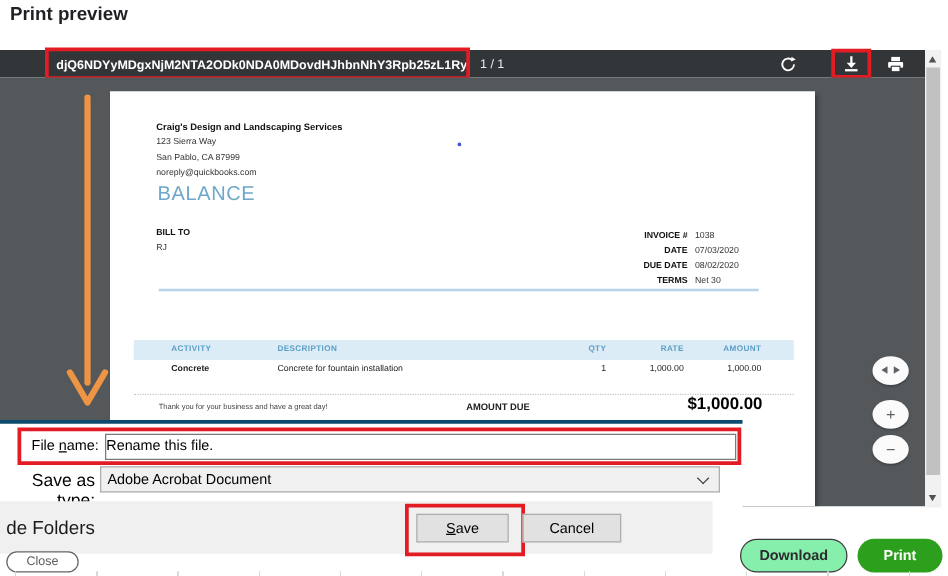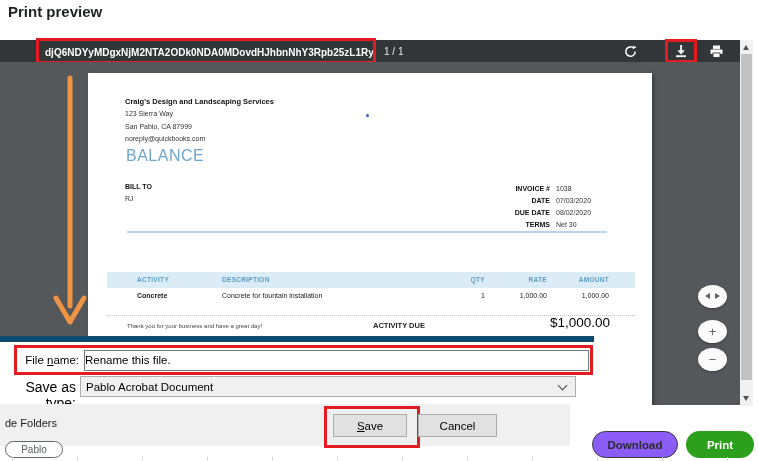--- a/index.html
+++ b/index.html
@@ -63,49 +63,49 @@
   .inv-trow{position:absolute;left:19px;top:219px;width:528px;height:12px;}
   .inv-trow span{position:absolute;top:0;font-size:7px;color:#222;}
   .col-activity{left:30px;}
   .col-desc{left:115px;}
   .col-qty{right:150px;width:40px;text-align:right;}
   .col-rate{right:88px;width:60px;text-align:right;}
   .col-amount{right:26px;width:70px;text-align:right;}
   .inv-dots{position:absolute;left:19px;top:242px;width:528px;border-top:1px dotted #c4c4c4;}
   .inv-thanks{position:absolute;left:39px;top:250px;font-size:6px;color:#444;}
   .inv-baldue{position:absolute;left:285px;top:248px;font-size:7.5px;font-weight:600;color:#222;}
-  .inv-balval{position:absolute;left:382px;top:242px;width:140px;text-align:right;font-size:13.5px;font-weight:normal;color:#000;}
-
-  
-  .save-dialog{position:absolute;left:0;top:336px;width:594px;height:104px;background:#fff;border-top:6px solid #0c4a6e;box-sizing:border-box;text-decoration:underline;}
+  .inv-balval{position:absolute;left:382px;top:242px;width:140px;text-align:right;font-size:13.5px;font-weight:bold;color:#000;}
+
+  
+  .save-dialog{position:absolute;left:0;top:336px;width:594px;height:104px;background:#fff;border-top:3px solid #0c4a6e;box-sizing:border-box;text-decoration:underline;}
   .fn-redbox{position:absolute;left:14px;top:3px;width:573px;height:24px;border:3px solid #e31b23;
              display:flex;align-items:center;background:#fff;}
   .fn-label{width:62px;text-align:right;font-size:11.5px;color:#000;padding-right:5px;flex-shrink:0;}
   .fn-input{flex:1;height:19px;border:1px solid #7a7a7a;font-family:"Liberation Sans",sans-serif;
             font-size:11.5px;padding:0 0;color:#000;outline:none;margin-right:1px;}
   .type-row{position:absolute;left:0;top:33px;width:594px;height:24px;}
   .type-label{position:absolute;left:0;top:4px;width:76px;text-align:right;font-size:14px;color:#000;}
   .type-combo{position:absolute;left:80px;top:1px;width:496px;height:21px;background:#f0f0f0;
               border:1px solid #adadad;font-size:11.5px;line-height:21px;padding-left:5px;box-sizing:border-box;color:#000;cursor:pointer;}
   .combo-chevron{position:absolute;right:9px;top:5px;width:6px;height:6px;border-right:1.4px solid #444;
                  border-bottom:1.4px solid #444;transform:rotate(45deg);}
   .dlg-footer{position:absolute;left:0;top:62px;width:570px;height:42px;background:#f0f0f0;}
-  .hide-folders{position:absolute;left:5px;top:13px;font-size:11px;color:#1a1a1a;}
+  .hide-folders{position:absolute;left:5px;top:13px;font-size:15px;color:#1a1a1a;}
   .save-redbox{position:absolute;left:324px;top:2px;width:90px;height:36px;border:3px solid #e31b23;}
   .win-btn{position:absolute;top:10px;height:23px;background:#e1e1e1;border:1px solid #adadad;
            font-family:"Liberation Sans",sans-serif;font-size:11.5px;color:#000;text-align:center;cursor:pointer;}
   .save-btn{left:333px;width:74px;}
   .cancel-btn{left:418px;width:79px;}
 
   
   .close-btn{position:absolute;left:5px;top:441px;width:58px;height:17px;border:1.5px solid #63666b;
              border-radius:10px;background:#fff;color:#5a5d62;font-size:10px;font-family:"Liberation Sans",sans-serif;
              line-height:14px;text-align:center;cursor:pointer;padding:0;}
   .download-btn{position:absolute;left:592px;top:431px;width:86px;height:27px;border:1.5px solid #393a3d;
-                border-radius:14px;background:#8b5cf6;color:#2b2c2e;font-size:11.5px;font-weight:600;
+                border-radius:14px;background:#86efac;color:#2b2c2e;font-size:11.5px;font-weight:600;
                 font-family:"Liberation Sans",sans-serif;cursor:pointer;}
   .print-btn{position:absolute;left:686px;top:431px;width:68px;height:27px;border:none;border-radius:14px;
              background:#2ca01c;color:#fff;font-size:11.5px;font-weight:700;
              font-family:"Liberation Sans",sans-serif;cursor:pointer;}
   .bottom-ruler{position:absolute;left:12px;top:457px;width:746px;height:4px;
                 background:repeating-linear-gradient(to right,#d9d9d9 0 1px,transparent 1px 65px);}
 </style>
 </head>
 <body>
 
@@ -195,21 +195,21 @@
       <div class="inv-trow">
         <span class="col-activity" style="font-weight:bold">Concrete</span>
         <span class="col-desc">Concrete for fountain installation</span>
         <span class="col-qty">1</span>
         <span class="col-rate">1,000.00</span>
         <span class="col-amount">1,000.00</span>
       </div>
 
       <div class="inv-dots"></div>
       <div class="inv-thanks">Thank you for your business and have a great day!</div>
-      <div class="inv-baldue">ACTIVITY DUE</div>
+      <div class="inv-baldue">AMOUNT DUE</div>
       <div class="inv-balval">$1,000.00</div>
     </div>
 
     <button class="zoom-btn zoom-fit">
       <span>
         <svg width="15" height="10" viewBox="0 0 15 10">
             <polygon points="0,5 5,2 5,8" fill="#5f6368"></polygon>
             <polygon points="15,5 10,2 10,8" fill="#5f6368"></polygon>
           </svg>
       </span>
@@ -229,30 +229,30 @@
   </div>
 
   <div class="save-dialog">
     <div class="fn-redbox">
       <label class="fn-label"><span>File </span><u>n</u><span>ame:</span></label>
       <input class="fn-input" type="text" value="Rename this file." style="">
     </div>
     <div class="type-row">
       <label class="type-label"><span>Save as </span><u>t</u><span>ype:</span></label>
       <div class="type-combo">
-        <span>Pablo Acrobat Document</span>
+        <span>Adobe Acrobat Document</span>
         <span class="combo-chevron"></span>
       </div>
     </div>
     <div class="dlg-footer">
       <span class="hide-folders">de Folders</span>
       <div class="save-redbox"></div>
       <button class="win-btn save-btn"><u>S</u><span>ave</span></button>
       <button class="win-btn cancel-btn">Cancel</button>
     </div>
   </div>
 
-  <button class="close-btn">Pablo</button>
+  <button class="close-btn">Close</button>
   <button class="download-btn">Download</button>
   <button class="print-btn">Print</button>
   <div class="bottom-ruler"></div>
 
 </div>
 
 </body></html>

